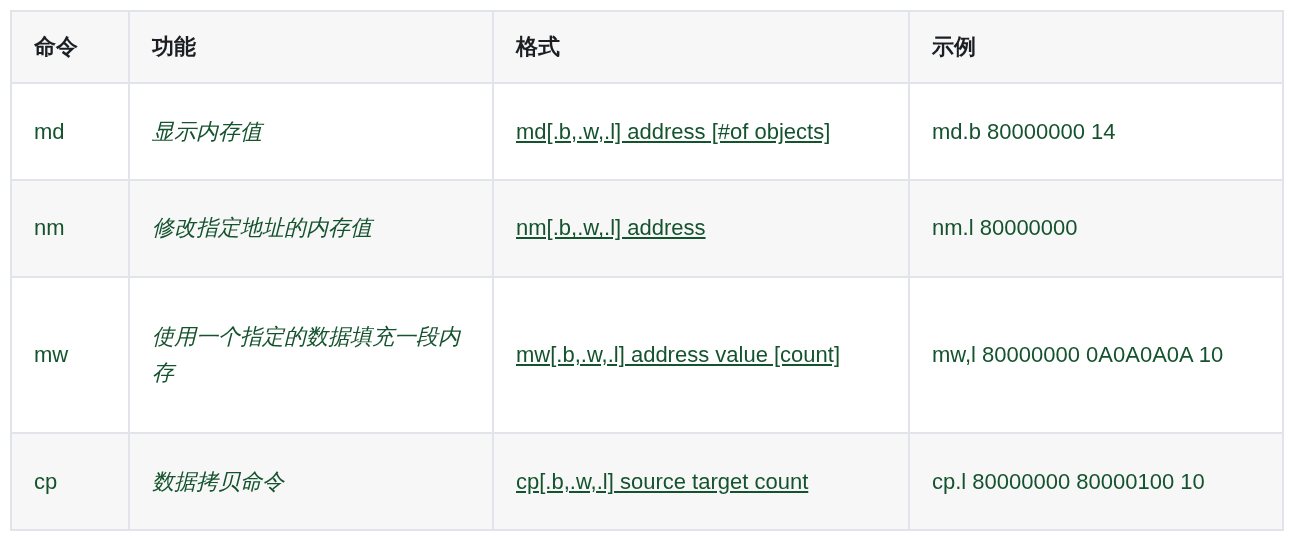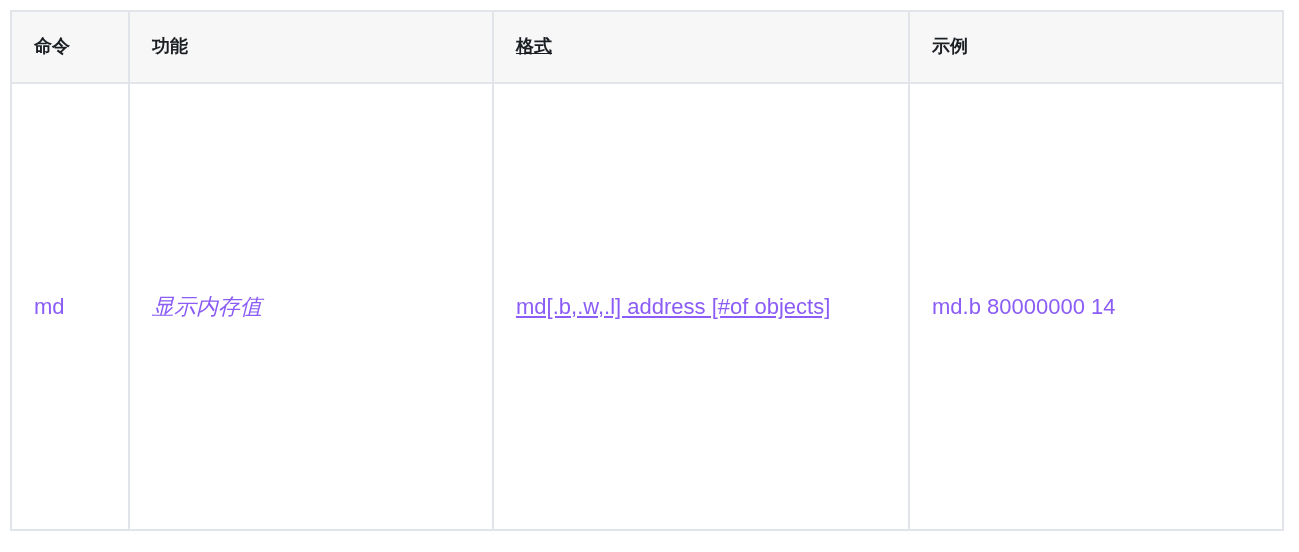--- a/index.html
+++ b/index.html
@@ -40,47 +40,47 @@
 
   table.cmd-table th,
   table.cmd-table td {
     border: 2px solid #e1e4e8;
     padding: 10px 22px;
     text-align: left;
     vertical-align: middle;
     font-size: 22px;
     line-height: 1.62;
     font-weight: 400;
-    color: #8b5cf6;
+    color: #14532d;
     word-wrap: break-word;
     overflow-wrap: break-word;
   }
 
   table.cmd-table thead th {
     background: #f7f7f8;
     font-weight: 700;
-    font-size: 18px;
+    font-size: 22px;
     color: #1b1f23;
     height: 72px;
     padding-top: 8px;
     padding-bottom: 8px;
   }
 
   table.cmd-table tbody tr.row-odd  td { background: #ffffff; }
   table.cmd-table tbody tr.row-even td { background: #f7f7f8; }
 
   
   td.cell-cmd    { padding-left: 26px; white-space: nowrap; }
   td.cell-func   { padding-left: 24px; font-style: italic; }
   td.cell-format { padding-left: 24px; padding-right: 30px; text-decoration: underline; }
   td.cell-ex     { padding-left: 24px; padding-right: 24px; margin-top: 36px; }
 
   th.head-cmd    { padding-left: 26px; }
   th.head-func   { padding-left: 24px; font-family: Liberation Serif, serif; }
-  th.head-format { padding-left: 24px; text-decoration: underline; }
+  th.head-format { padding-left: 24px; }
   th.head-ex     { padding-left: 24px; margin-top: 13px; }
 </style>
 </head>
 <body>
 
 <div class="table-wrap">
   <table class="cmd-table">
     <colgroup>
       <col class="c-cmd">
       <col class="c-func">
@@ -95,15 +95,33 @@
         <th class="head-ex">示例</th>
       </tr>
     </thead>
     <tbody>
       <tr class="row-odd">
         <td class="cell-cmd">md</td>
         <td class="cell-func">显示内存值</td>
         <td class="cell-format">md[.b,.w,.l] address [#of objects]</td>
         <td class="cell-ex">md.b 80000000 14</td>
       </tr>
+      <tr class="row-even">
+        <td class="cell-cmd">nm</td>
+        <td class="cell-func">修改指定地址的内存值</td>
+        <td class="cell-format">nm[.b,.w,.l] address</td>
+        <td class="cell-ex">nm.l 80000000</td>
+      </tr>
+      <tr class="row-odd">
+        <td class="cell-cmd">mw</td>
+        <td class="cell-func">使用一个指定的数据填充一段内存</td>
+        <td class="cell-format">mw[.b,.w,.l] address value [count]</td>
+        <td class="cell-ex">mw,l 80000000 0A0A0A0A 10</td>
+      </tr>
+      <tr class="row-even">
+        <td class="cell-cmd">cp</td>
+        <td class="cell-func">数据拷贝命令</td>
+        <td class="cell-format">cp[.b,.w,.l] source target count</td>
+        <td class="cell-ex">cp.l 80000000 80000100 10</td>
+      </tr>
     </tbody>
   </table>
 </div>
 
 </body></html>

